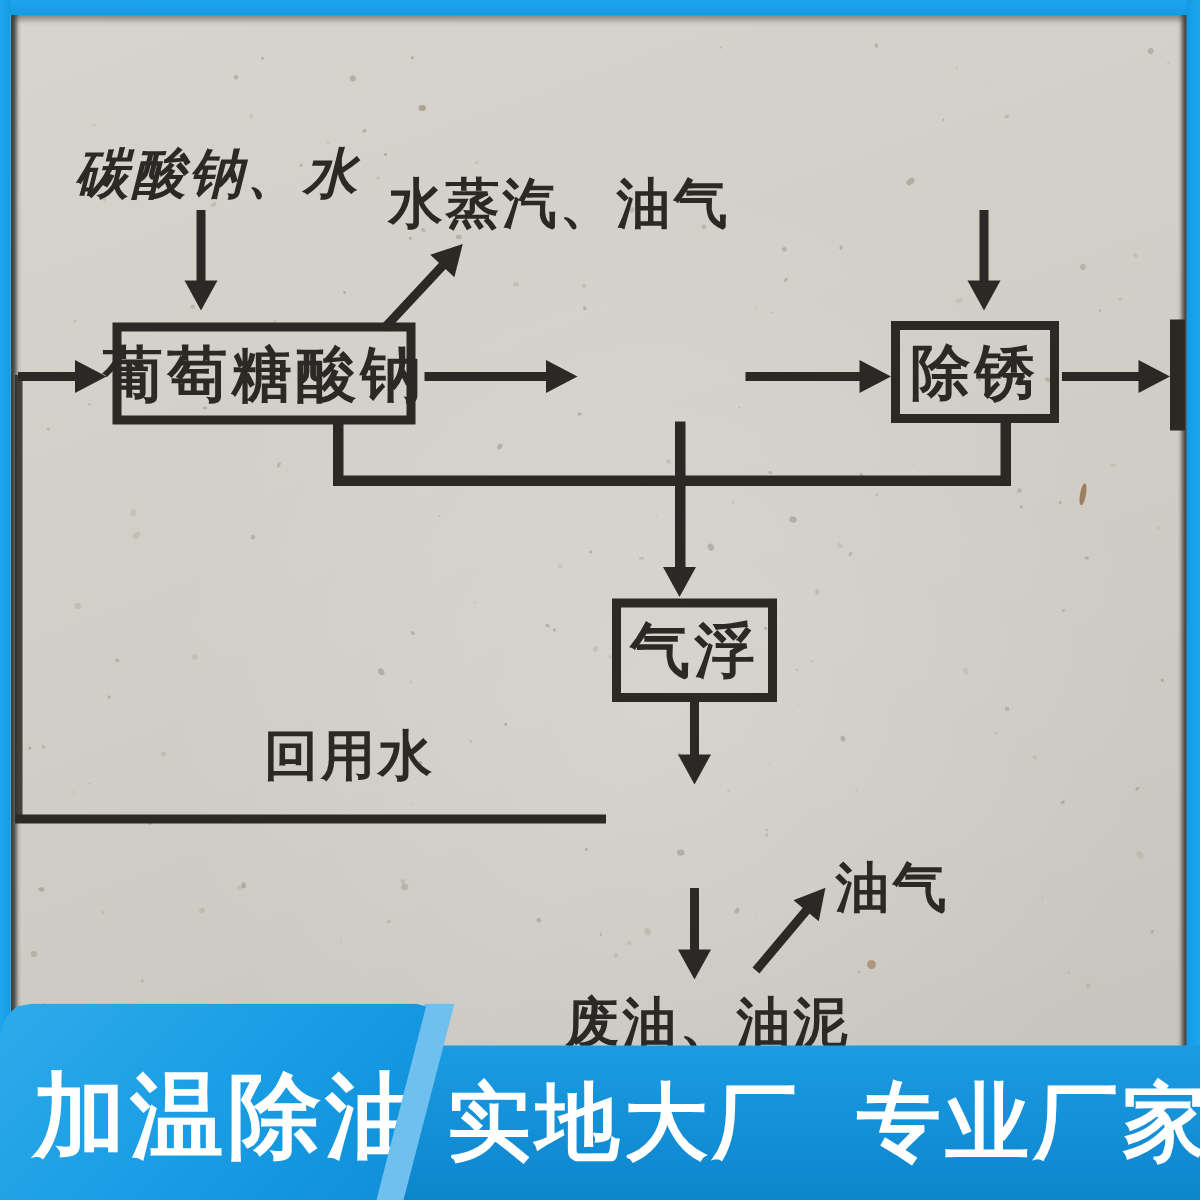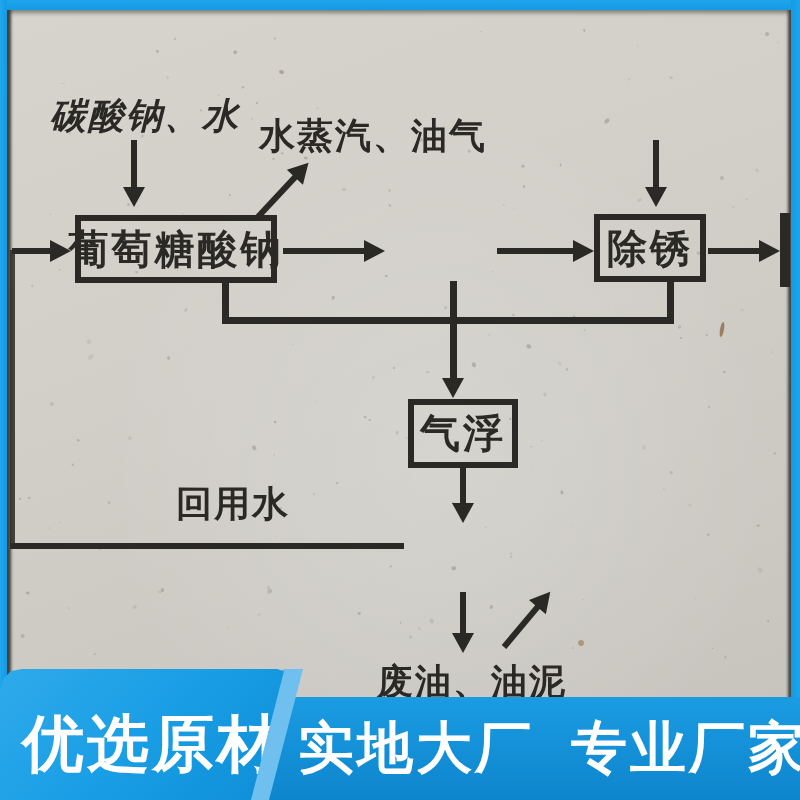--- a/index.html
+++ b/index.html
@@ -291,28 +291,29 @@
 
   <div class="ln" style="left:10px;top:543px;width:394px;height:6px;"></div>
   <div class="lbl" style="left:176px;top:480px;">回用水</div>
 
   <div class="ln" style="left:460px;top:592px;width:6px;height:44px;"></div>
   <div class="ah-d" style="left:452px;top:633px;"></div>
 
   <div class="diag" style="left:504px;top:644px;width:53px;transform:rotate(-50deg);">
       <span class="tip"></span>
     </div>
+  <div class="lbl" style="left:557px;top:568px;">油气</div>
 
   <div class="lbl" style="left:377px;top:658px;z-index:2;">废油、油泥</div>
 
   <div class="frame top"></div>
   <div class="frame left"></div>
   <div class="frame right"></div>
 
   <div class="banner">
     <div class="txt">实地大厂  专业厂家</div>
   </div>
   <div class="badge-stripe"></div>
   <div class="badge">
-    <div class="txt">优选原材</div>
+    <div class="txt">加温除油</div>
   </div>
 
 </div>
 
 </body></html>

